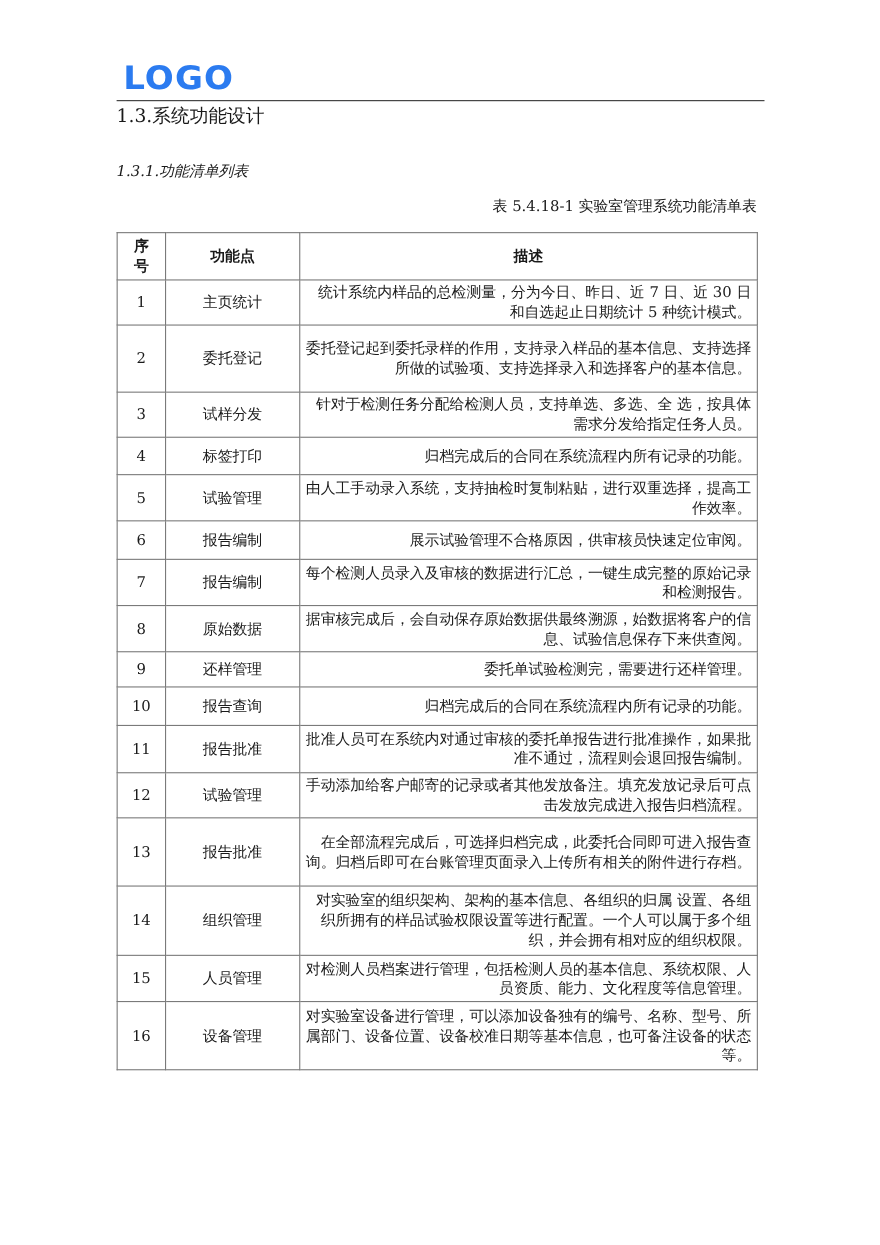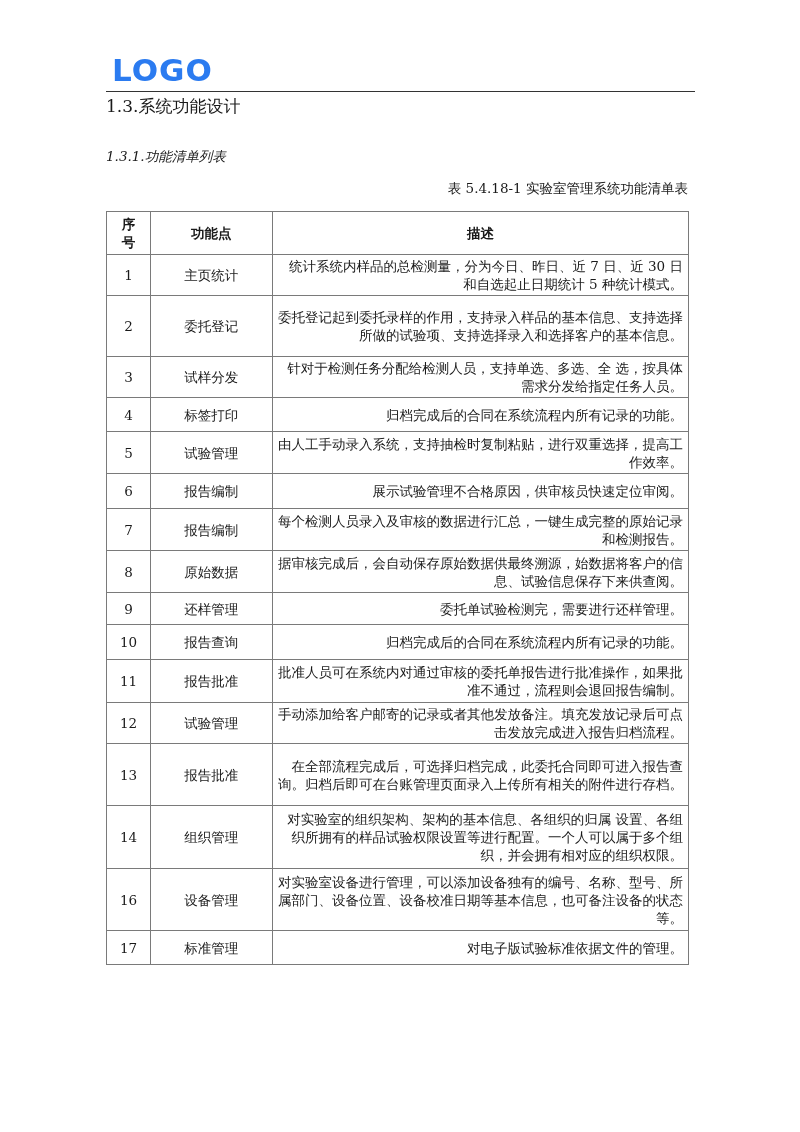--- a/index.html
+++ b/index.html
@@ -108,26 +108,26 @@
     <tr style="height:62px;">
       <td class="num">13</td>
       <td>报告批准</td>
       <td class="desc">在全部流程完成后，可选择归档完成，此委托合同即可进入报告查询。归档后即可在台账管理页面录入上传所有相关的附件进行存档。</td>
     </tr>
     <tr style="height:63px;">
       <td class="num">14</td>
       <td>组织管理</td>
       <td class="desc">对实验室的组织架构、架构的基本信息、各组织的归属 设置、各组织所拥有的样品试验权限设置等进行配置。一个人可以属于多个组织，并会拥有相对应的组织权限。</td>
     </tr>
+    <tr style="height:42px;">
+      <td class="num">15</td>
+      <td>人员管理</td>
+      <td class="desc">对检测人员档案进行管理，包括检测人员的基本信息、系统权限、人员资质、能力、文化程度等信息管理。</td>
+    </tr>
     <tr style="height:62px;">
       <td class="num">16</td>
       <td>设备管理</td>
       <td class="desc">对实验室设备进行管理，可以添加设备独有的编号、名称、型号、所属部门、设备位置、设备校准日期等基本信息，也可备注设备的状态等。</td>
-    </tr>
-    <tr style="height:34px;">
-      <td class="num">17</td>
-      <td>标准管理</td>
-      <td class="desc">对电子版试验标准依据文件的管理。</td>
     </tr>
   </tbody>
 </table>
 
 <div class="watermark">CSDN @易云码</div>
 
 </body></html>

